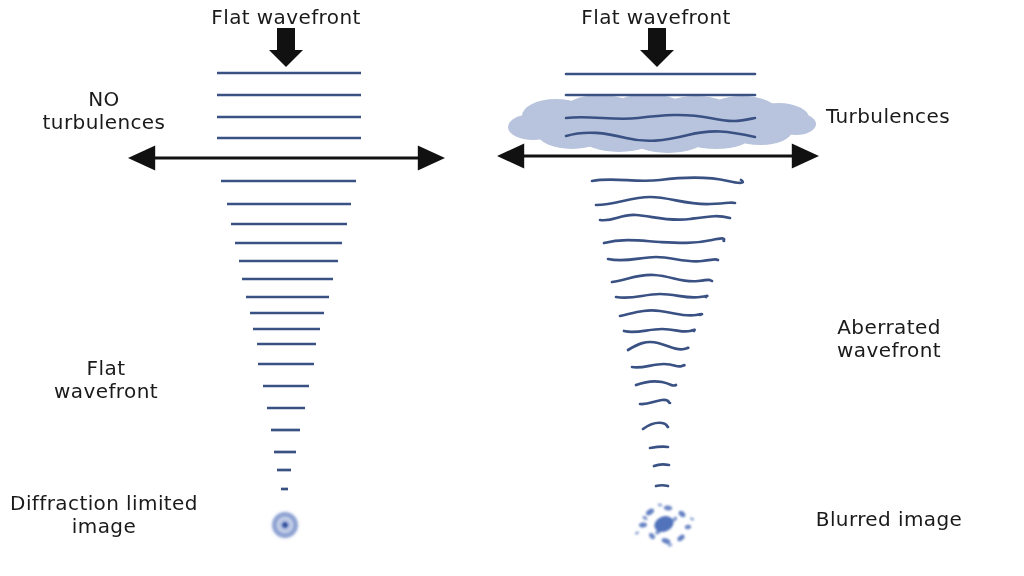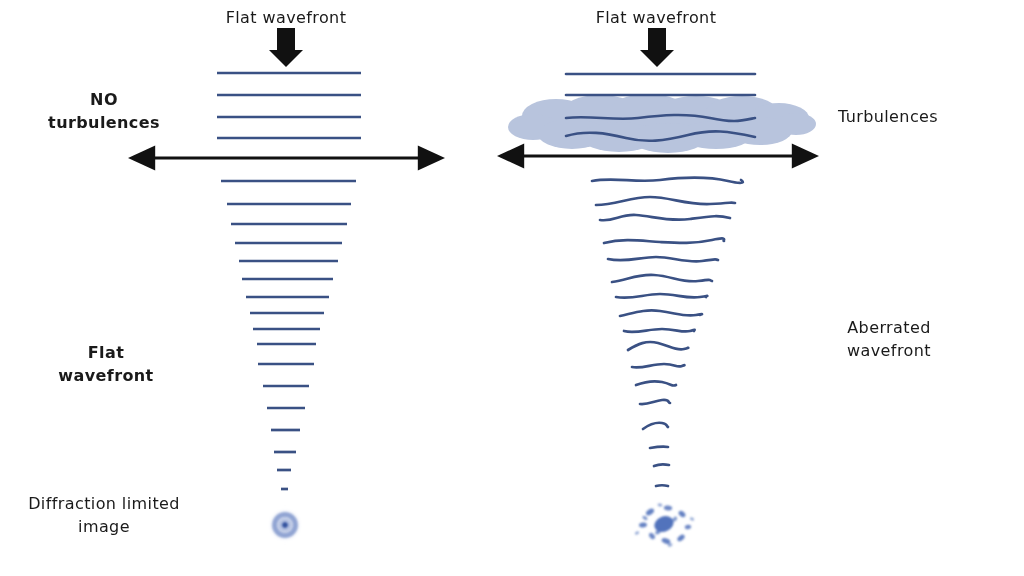--- a/index.html
+++ b/index.html
@@ -22,34 +22,34 @@
     position: absolute;
     left: 0;
     top: 0;
     width: 1024px;
     height: 576px;
   }
   .lbl {
     position: absolute;
     color: #1a1a1a;
     font-family: "DejaVu Sans", sans-serif;
-    font-size: 16px;
+    font-size: 20px;
     line-height: 23px;
     letter-spacing: 0.4px;
     text-align: center;
     white-space: pre-line;
     user-select: none;
   }
   .lbl-center { transform: translateX(-50%); }
 
   #label-flat-wavefront-left  { left: 286px; top: 6px;  width: 260px; }
   #label-flat-wavefront-right { left: 656px; top: 6px;  width: 260px; }
-  #label-no-turbulences       { left: 104px; top: 88px; width: 200px; font-weight: bold; }
+  #label-no-turbulences       { left: 104px; top: 88px; width: 200px; }
   #label-turbulences          { left: 888px; top: 105px; width: 220px; }
-  #label-flat-wavefront-bot   { left: 106px; top: 341px; width: 200px; font-weight: bold; }
+  #label-flat-wavefront-bot   { left: 106px; top: 357px; width: 200px; }
   #label-aberrated-wavefront  { left: 889px; top: 316px; width: 220px; }
   #label-diffraction-limited  { left: 104px; top: 492px; width: 250px; }
   #label-blurred-image        { left: 889px; top: 508px; width: 230px; }
 </style>
 </head>
 <body>
 
 <div id="stage">
 
   <svg id="diagram-svg" viewBox="0 0 1024 576">
@@ -208,14 +208,15 @@
 
   <div class="lbl lbl-center" id="label-flat-wavefront-bot">Flat
 wavefront</div>
 
   <div class="lbl lbl-center" id="label-aberrated-wavefront">Aberrated
 wavefront</div>
 
   <div class="lbl lbl-center" id="label-diffraction-limited">Diffraction limited
 image</div>
 
+  <div class="lbl lbl-center" id="label-blurred-image">Blurred image</div>
 
 </div>
 
 </body></html>

